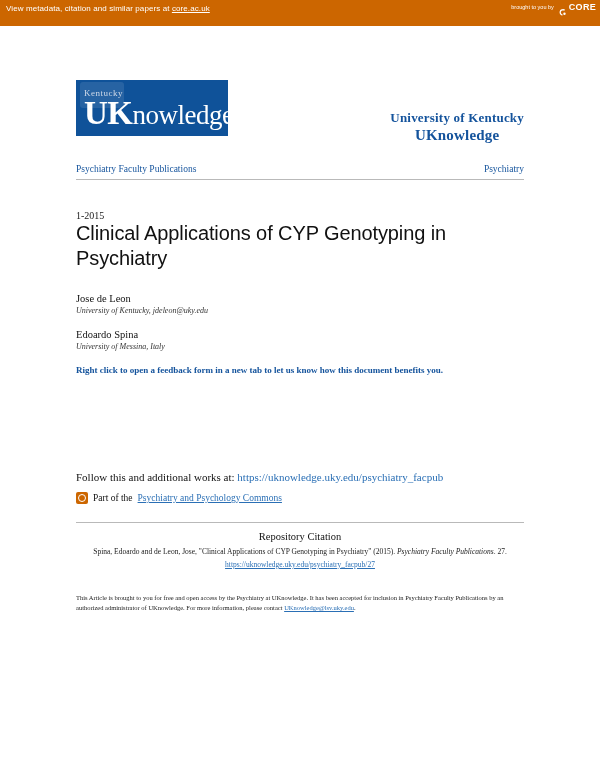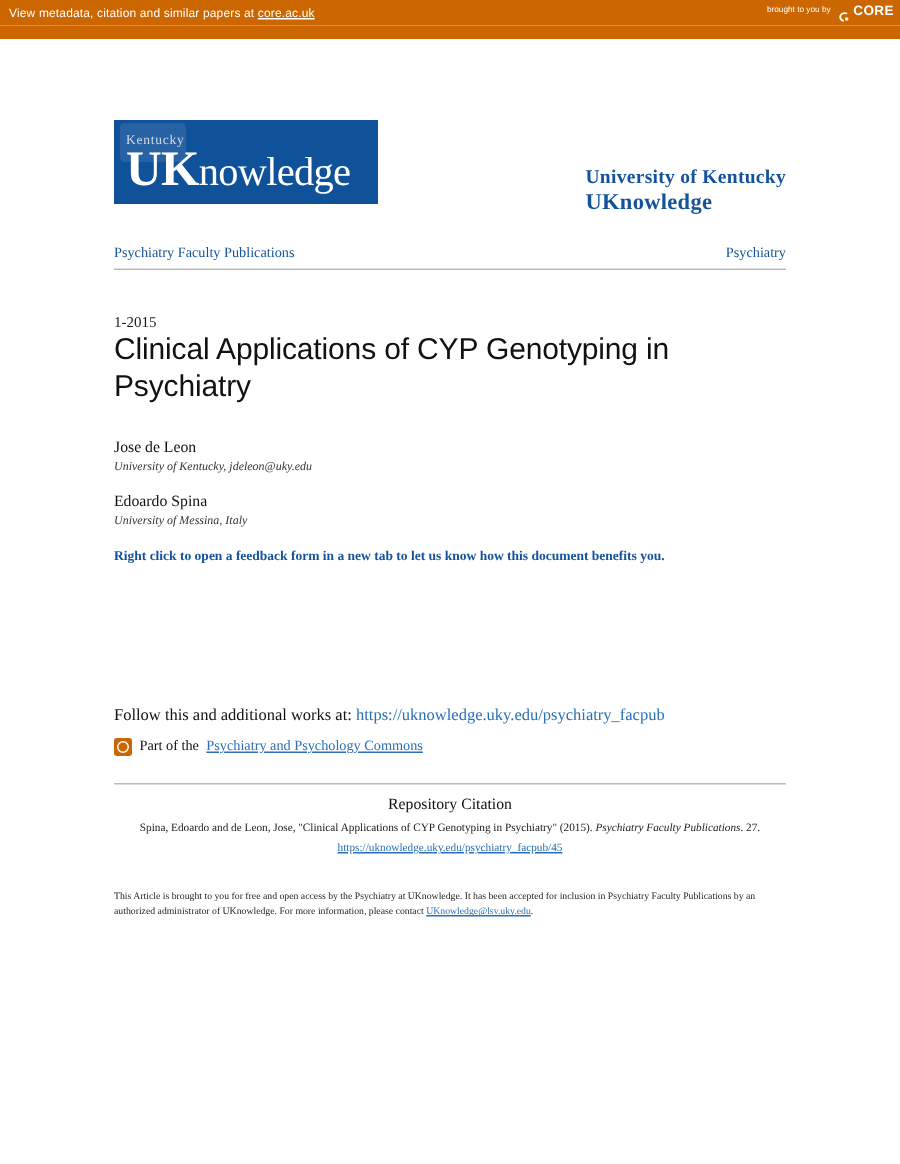--- a/index.html
+++ b/index.html
@@ -87,21 +87,21 @@
     position: relative;
   }
 
   .logo-row {
     margin-top: 54px;
     display: flex;
     align-items: flex-start;
     justify-content: space-between;
   }
   .uk-logo {
-    width: 176px;
+    width: 152px;
     height: 56px;
     background: #1b5ea8;
     background: linear-gradient(180deg,#14539c 0%, #0e4c95 45%, #0b4governor 100%);
     background: #0f5299;
     position: relative;
     overflow: hidden;
   }
   .uk-logo .seal {
     position: absolute;
     left: 4px;
@@ -132,21 +132,21 @@
   }
   .uk-logo .wordmark .big {
     font-size: 33px;
     font-weight: bold;
   }
   .uk-logo .wordmark .k {
     font-weight: bold;
   }
 
   .uk-title-block {
-    text-align: left;
+    text-align: center;
     padding-top: 30px;
     color: #14539c;
     font-family: "Liberation Serif", serif;
   }
   .uk-title-block .line1 {
     font-size: 13px;
     font-weight: bold;
     letter-spacing: 0.2px;
   }
   .uk-title-block .line2 {
@@ -368,21 +368,21 @@
   <div class="part-of">
     <span class="dc-badge"></span>
     <span>Part of the </span>
       <a href="#">Psychiatry and Psychology Commons</a>
   </div>
 
   <div class="citation-block">
     <div class="heading">Repository Citation</div>
     <div class="citation">
       <span>Spina, Edoardo and de Leon, Jose, "Clinical Applications of CYP Genotyping in Psychiatry" (2015). </span><span class="ital">Psychiatry Faculty Publications</span><span>. 27.</span>
-      <a class="cit-link" href="#">https://uknowledge.uky.edu/psychiatry_facpub/45</a>
+      <a class="cit-link" href="#">https://uknowledge.uky.edu/psychiatry_facpub/27</a>
     </div>
   </div>
 
   <div class="footer-note">
     <span>This Article is brought to you for free and open access by the Psychiatry at UKnowledge. It has been accepted for inclusion in Psychiatry Faculty Publications by an authorized administrator of UKnowledge. For more information, please contact </span><a href="#">UKnowledge@lsv.uky.edu</a><span>.</span>
   </div>
 
 </div>
 
 </body></html>

